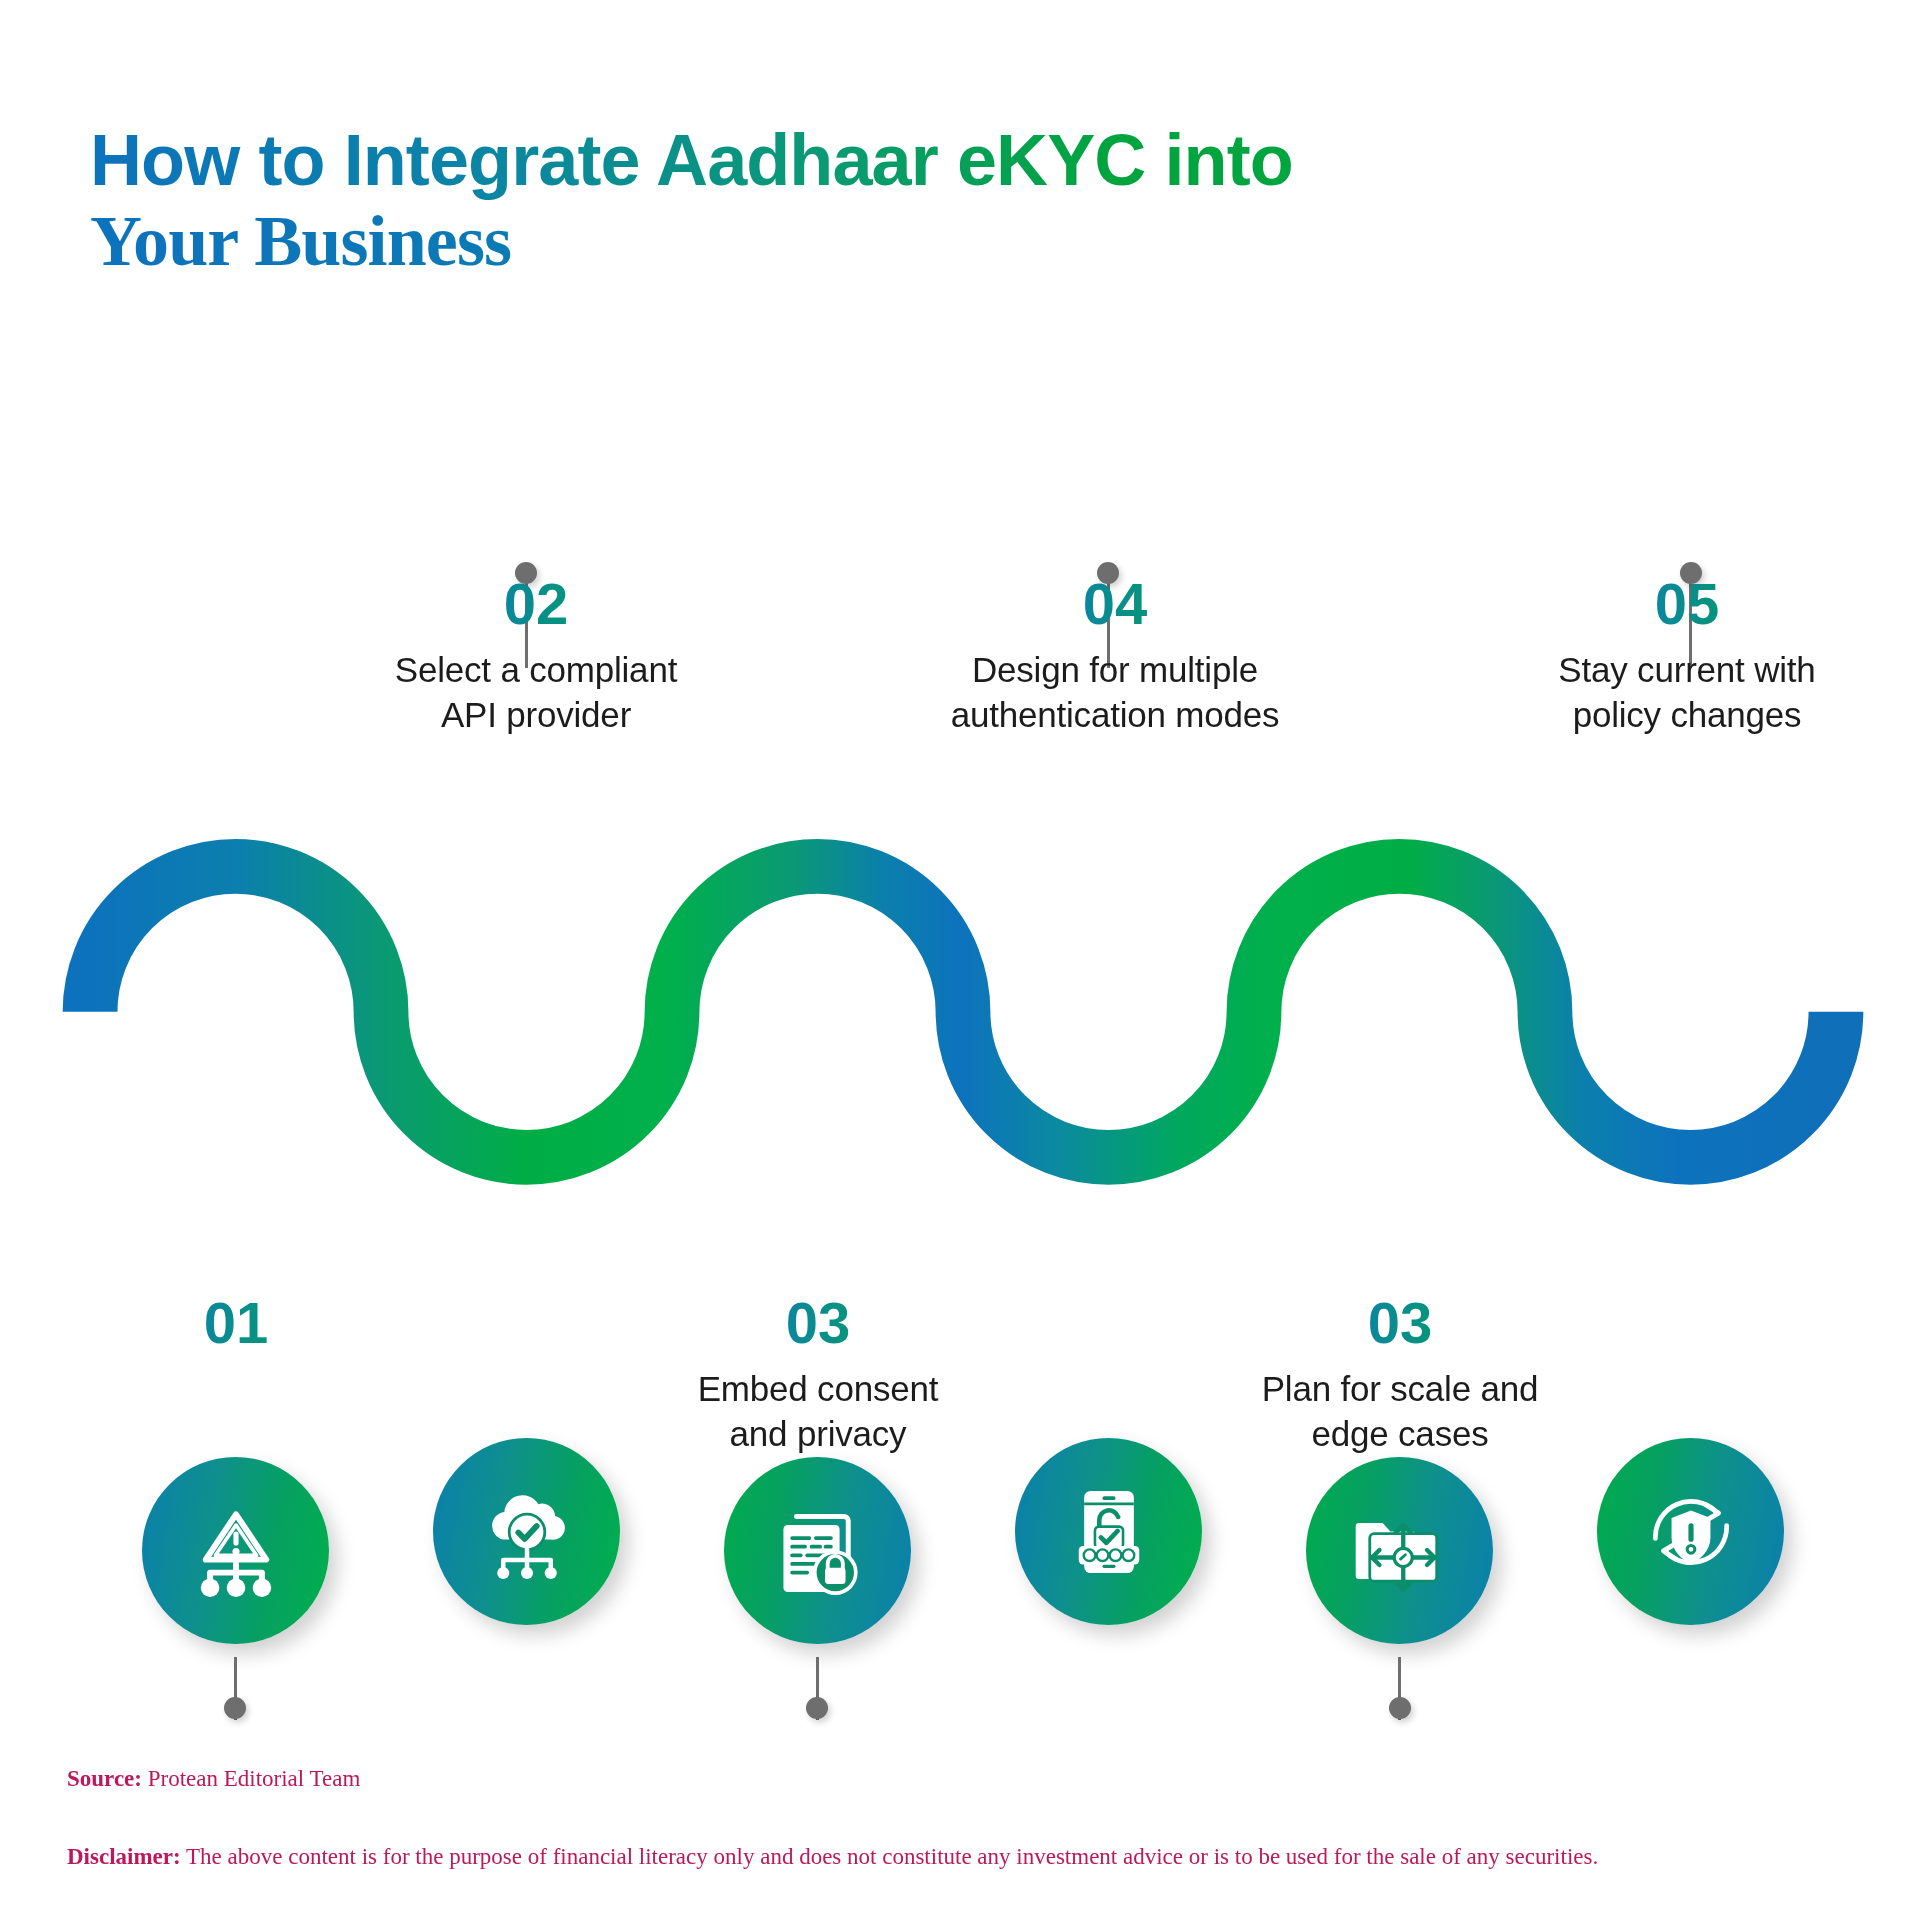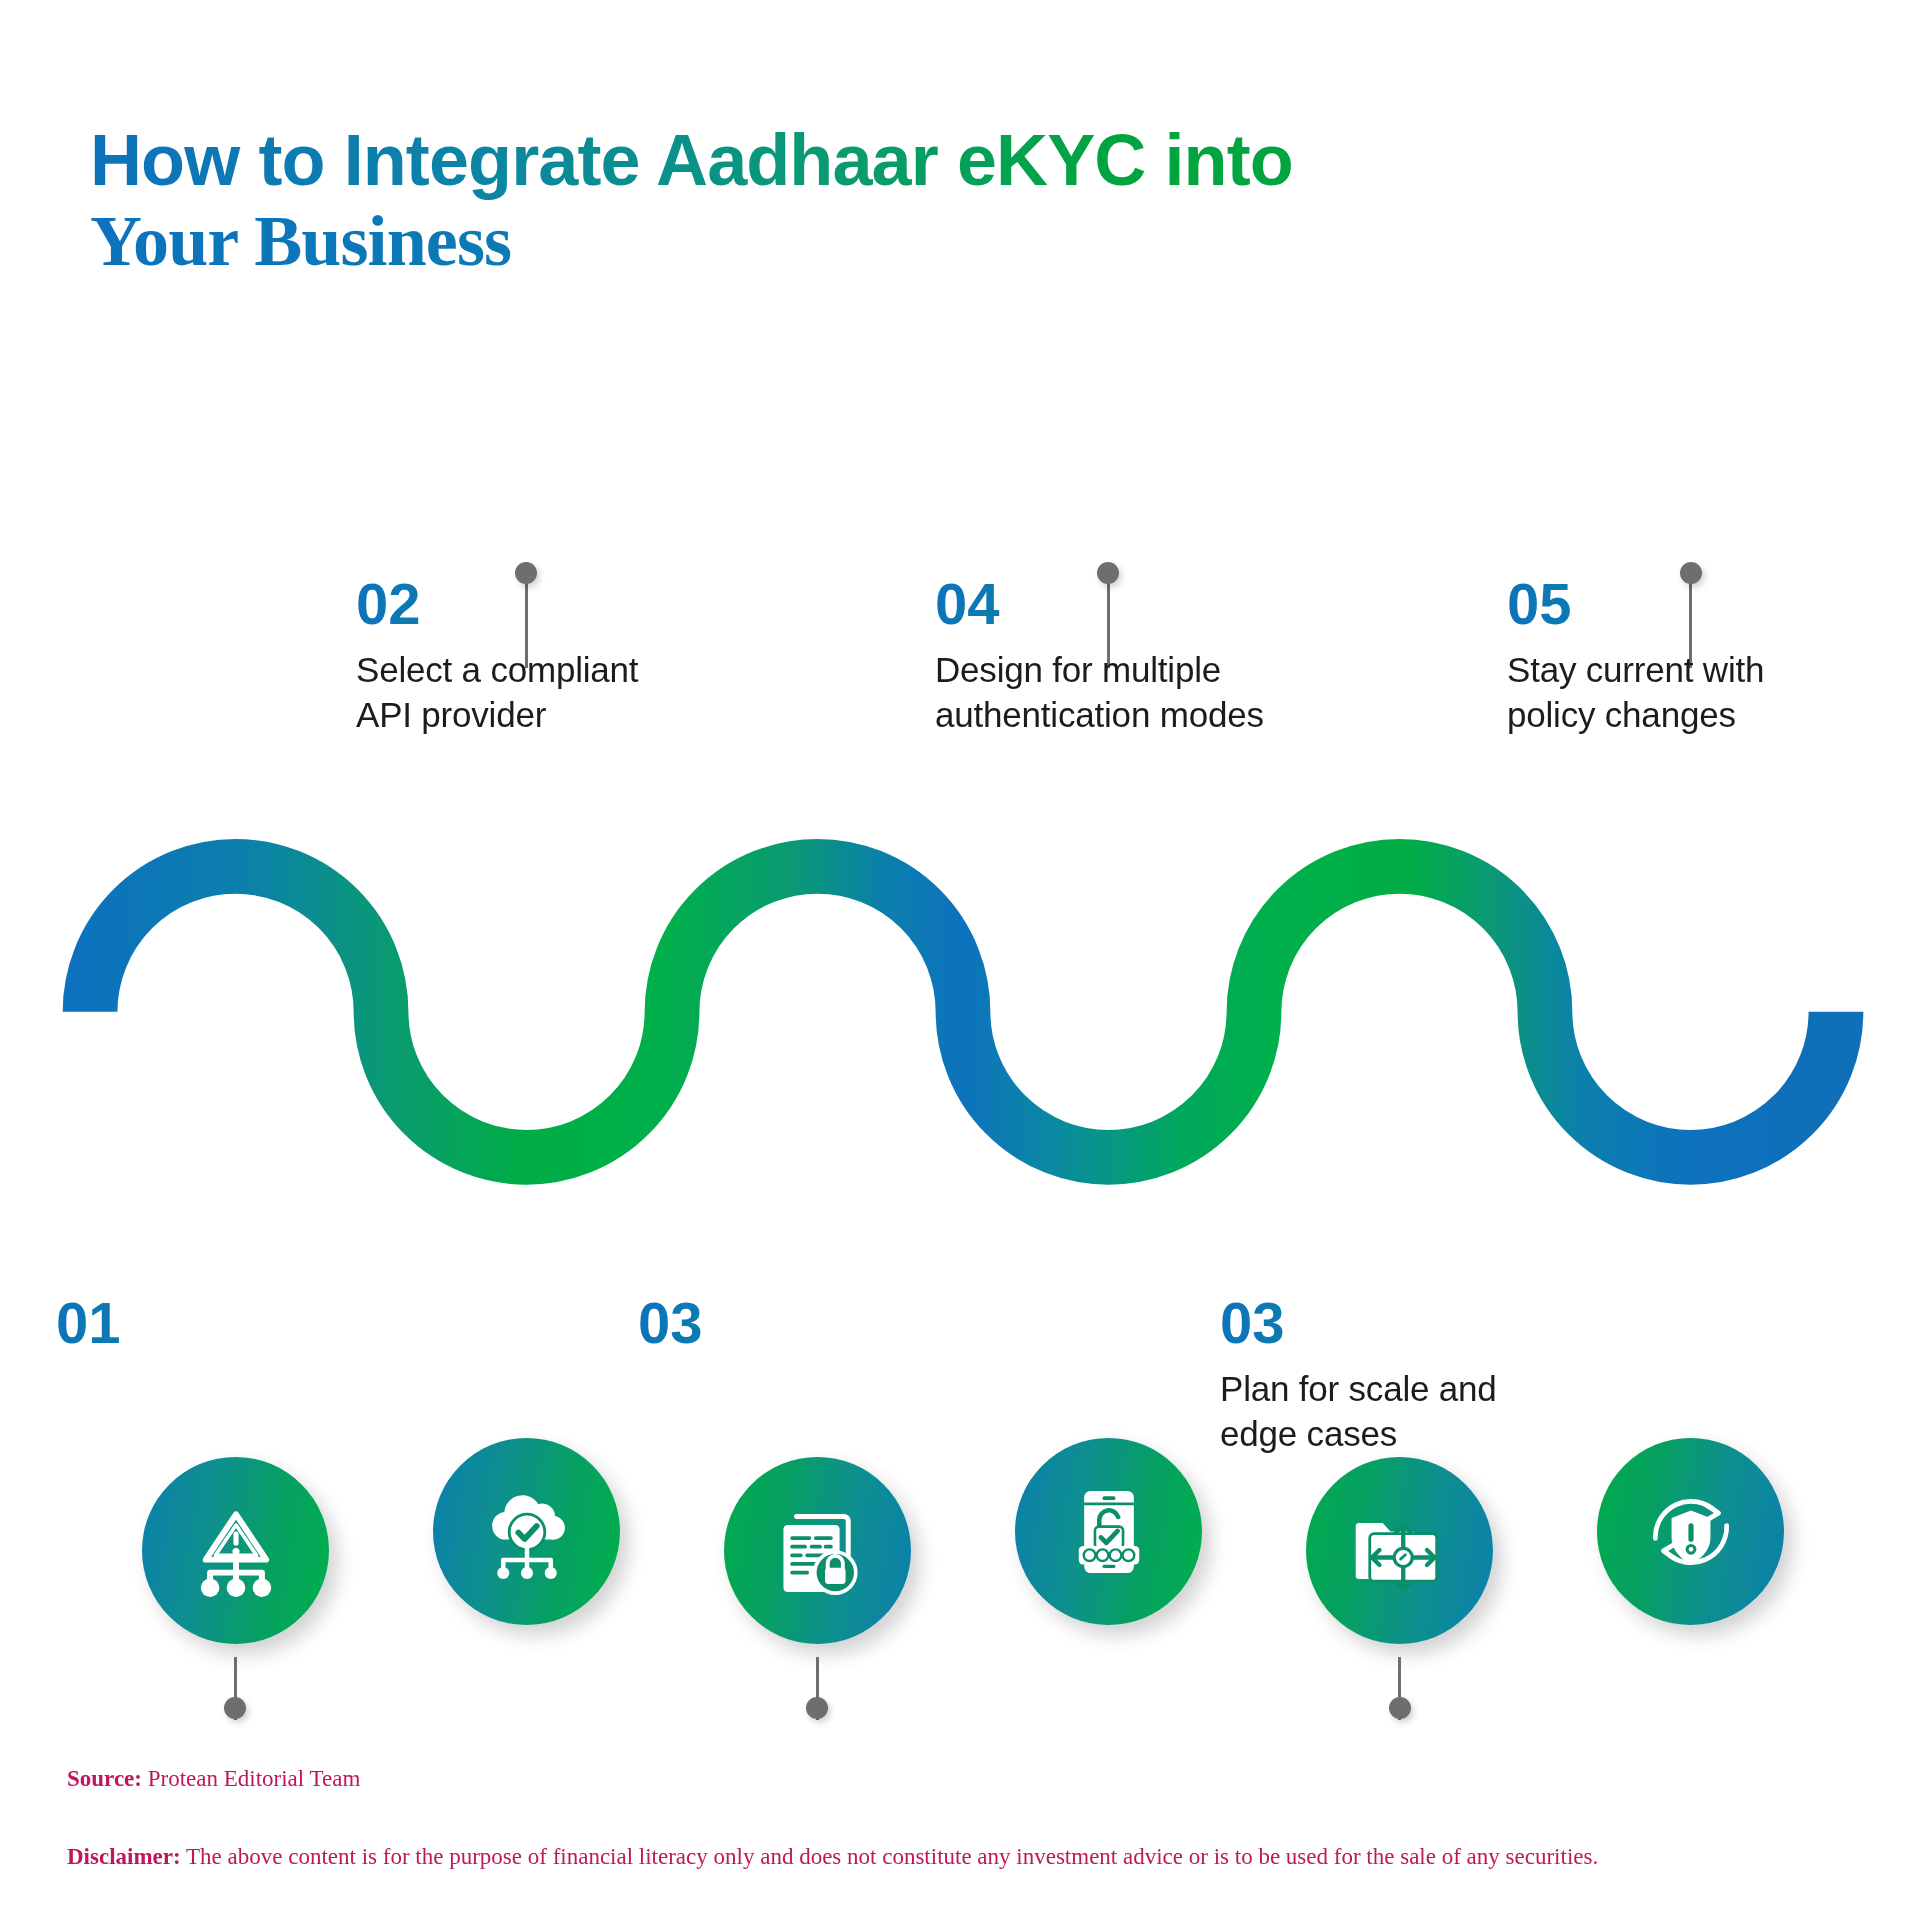--- a/index.html
+++ b/index.html
@@ -82,20 +82,21 @@
     width: 22px; height: 22px;
     border-radius: 50%;
     background: #6e6e6e;
     box-shadow: 2.6px 3.4px 6px rgba(0,0,0,0.18);
   }
 
   
   .step-label {
     position: absolute;
     width: 360px;
+    text-align: center;
   }
   .step-num {
     font-family: "Liberation Sans", sans-serif;
     font-weight: 700;
     font-size: 58px;
     line-height: 1;
     background: linear-gradient(95deg, #0d72bd 0%, #0b86a0 40%, #00a848 85%, #00b04b 100%);
     -webkit-background-clip: text;
     background-clip: text;
     color: transparent;
@@ -319,20 +320,22 @@
   <span class="step-num">05</span>
   <span class="step-title">Stay current with
 policy changes</span>
 </div>
 
 <div class="step-label" style="left:56px; top:1294px;">
   <span class="step-num">01</span>
 </div>
 <div class="step-label" style="left:638px; top:1294px;">
   <span class="step-num">03</span>
+  <span class="step-title">Embed consent
+and privacy</span>
 </div>
 <div class="step-label" style="left:1220px; top:1294px;">
   <span class="step-num">03</span>
   <span class="step-title">Plan for scale and
 edge cases</span>
 </div>
 
 <div id="footer">
   <div class="foot-line" id="source-line"><span class="lbl">Source:</span><span> Protean Editorial Team</span></div>
   <div class="foot-line" id="disclaimer-line"><span class="lbl">Disclaimer:</span><span> The above content is for the purpose of financial literacy only and does not constitute any investment advice or is to be used for the sale of any securities.</span></div>

